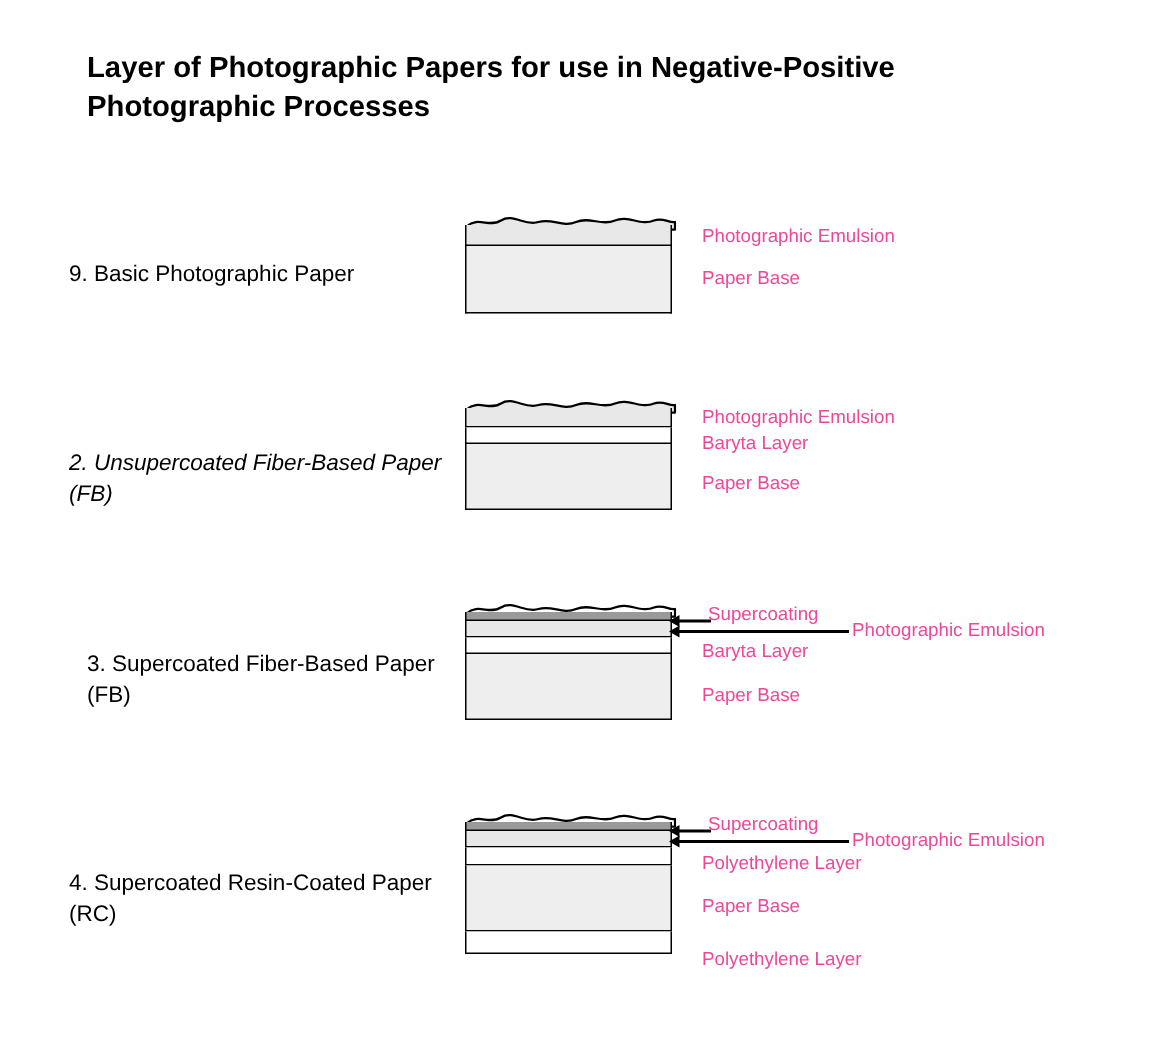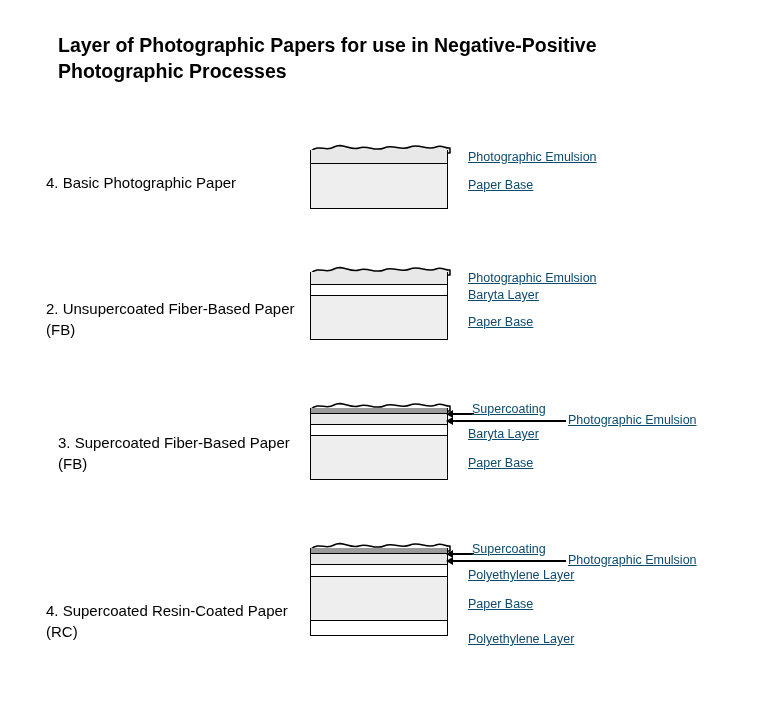--- a/index.html
+++ b/index.html
@@ -70,23 +70,22 @@
     overflow: visible;
   }
   .wavy-top svg {
     display: block;
   }
 
   .callout {
     position: absolute;
     font-size: 12.5px;
     line-height: 15px;
-    color: #0c4a6e;
+    color: #ec4899;
     white-space: nowrap;
-    text-decoration: underline;
   }
 
   .leader {
     position: absolute;
     height: 1.5px;
     background: #000;
   }
 
   .arrowhead {
     position: absolute;
@@ -97,39 +96,39 @@
     border-right: 7px solid #000;
   }
 </style>
 </head>
 <body>
 
 <div class="title">Layer of Photographic Papers for use in Negative-Positive Photographic Processes</div>
 
 <div class="row" style="top:140px;">
 
-  <div class="row-label" style="top:32px;">4. Basic Photographic Paper</div>
+  <div class="row-label" style="top:32px;">9. Basic Photographic Paper</div>
 
   <div class="stack" style="top:0px;">
     <div class="wavy-top">
       <svg width="141" height="14" viewBox="0 0 141 14">
         <path d="M1,11 C9,4 16,12 24,7 C32,2 40,11 49,8 C58,5 65,12 74,8 C83,4 91,11 100,7 C109,3 117,11 126,7 C132,4.5 136,9 140,8 L140,13 L1,13 Z" fill="#e8e8e8" stroke="#000" stroke-width="1.5" stroke-linejoin="round"></path>
       </svg>
     </div>
     <div class="layer first" style="height:14px;background:#e8e8e8;border-top:none;margin-top:-2px;"></div>
     <div class="layer" style="height:45px;background:#eeeeee;"></div>
   </div>
 
   <div class="callout" style="left:468px; top:10px;">Photographic Emulsion</div>
   <div class="callout" style="left:468px; top:38px;">Paper Base</div>
 </div>
 
 <div class="row" style="top:262px;">
 
-  <div class="row-label" style="top:36px;">2. Unsupercoated Fiber-Based Paper (FB)</div>
+  <div class="row-label" style="top:36px;font-style:italic;">2. Unsupercoated Fiber-Based Paper (FB)</div>
 
   <div class="stack" style="top:0px;">
     <div class="wavy-top">
       <svg width="141" height="14" viewBox="0 0 141 14">
         <path d="M1,11 C9,4 16,12 24,7 C32,2 40,11 49,8 C58,5 65,12 74,8 C83,4 91,11 100,7 C109,3 117,11 126,7 C132,4.5 136,9 140,8 L140,13 L1,13 Z" fill="#e8e8e8" stroke="#000" stroke-width="1.5" stroke-linejoin="round"></path>
       </svg>
     </div>
     <div class="layer first" style="height:13px;background:#e8e8e8;border-top:none;margin-top:-2px;"></div>
     <div class="layer" style="height:11px;background:#ffffff;"></div>
     <div class="layer" style="height:44px;background:#eeeeee;"></div>
@@ -163,21 +162,21 @@
   <div class="leader" style="left:452px; top:22px; width:114px;"></div>
   <div class="arrowhead" style="left:446px; top:19px;"></div>
   <div class="callout" style="left:568px; top:15px;">Photographic Emulsion</div>
 
   <div class="callout" style="left:468px; top:29px;">Baryta Layer</div>
   <div class="callout" style="left:468px; top:58px;">Paper Base</div>
 </div>
 
 <div class="row" style="top:538px;">
 
-  <div class="row-label" style="top:62px;">4. Supercoated Resin-Coated Paper (RC)</div>
+  <div class="row-label" style="top:40px;">4. Supercoated Resin-Coated Paper (RC)</div>
 
   <div class="stack" style="top:0px;">
     <div class="wavy-top">
       <svg width="141" height="14" viewBox="0 0 141 14">
         <path d="M1,11 C9,4 16,12 24,7 C32,2 40,11 49,8 C58,5 65,12 74,8 C83,4 91,11 100,7 C109,3 117,11 126,7 C132,4.5 136,9 140,8 L140,13 L1,13 Z" fill="#ffffff" stroke="#000" stroke-width="1.5" stroke-linejoin="round"></path>
       </svg>
     </div>
     <div class="layer first" style="height:6px;background:#9a9a9a;border-top:none;margin-top:-2px;"></div>
     <div class="layer" style="height:11px;background:#e8e8e8;"></div>
     <div class="layer" style="height:12px;background:#ffffff;"></div>

